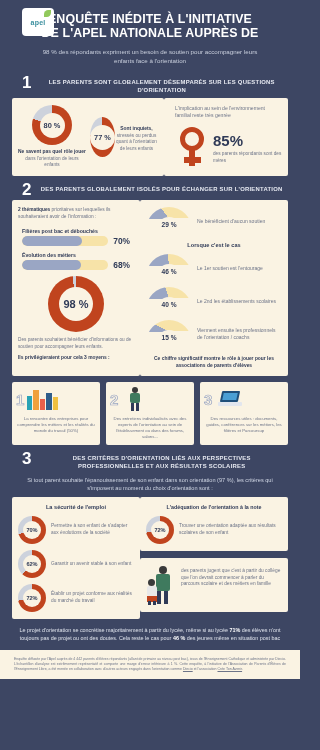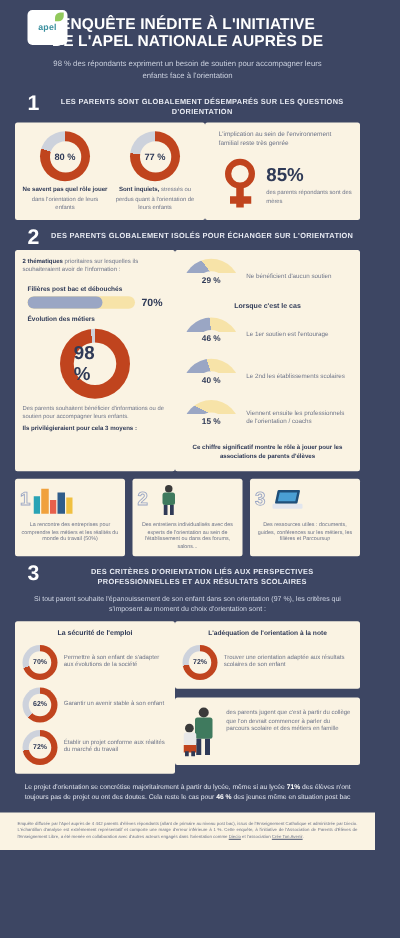--- a/index.html
+++ b/index.html
@@ -129,21 +129,21 @@
         <div class="donut" style="width:40px;height:40px;background:conic-gradient(#c0441e 0% 80%, #cdd2dc 80% 100%);">
           <div class="hole" style="width:25px;height:25px;">
             <span class="donut-label">80 %</span>
           </div>
         </div>
         <div class="tiny" style="text-align:center;margin-top:4px;">
           <b class="t-dark" style="font-size:4.9px;">Ne savent pas quel rôle jouer</b><span> dans l'orientation de leurs enfants</span>
         </div>
       </div>
 
-      <div style="flex:1 1 0; display:flex; flex-direction:column; align-items:center;">
+      <div style="flex:1 1 0; display:flex; flex-direction:row; align-items:center;">
         <div class="donut" style="width:40px;height:40px;background:conic-gradient(#c0441e 0% 77%, #cdd2dc 77% 100%);">
           <div class="hole" style="width:25px;height:25px;">
             <span class="donut-label">77 %</span>
           </div>
         </div>
         <div class="tiny" style="text-align:center;margin-top:4px;">
           <b class="t-dark" style="font-size:4.9px;">Sont inquiets,</b><span> stressés ou perdus quant à l'orientation de leurs enfants</span>
         </div>
       </div>
     </div>
@@ -181,27 +181,33 @@
           <div class="bar-label">Filières post bac et débouchés</div>
           <div class="bar-row">
             <div class="bar-track">
               <div class="bar-fill" style="width:70%;"></div>
             </div>
             <span class="bar-val">70%</span>
           </div>
         </div>
         <div>
           <div class="bar-label">Évolution des métiers</div>
+          <div class="bar-row">
+            <div class="bar-track">
+              <div class="bar-fill" style="width:68%;"></div>
+            </div>
+            <span class="bar-val">68%</span>
+          </div>
         </div>
       </div>
 
       <div style="display:flex;justify-content:center;margin-top:4px;">
         <div class="donut" style="width:56px;height:56px;background:conic-gradient(#c0441e 0% 98%, #cdd2dc 98% 100%);">
           <div class="hole" style="width:34px;height:34px;">
-            <span class="donut-label" style="font-size:15px;">98 %</span>
+            <span class="donut-label" style="font-size:11px;">98 %</span>
           </div>
         </div>
       </div>
       <div class="tiny" style="margin-top:5px;">Des parents souhaitent bénéficier d'informations ou de soutien pour accompagner leurs enfants.</div>
       <div class="tiny-b" style="margin-top:5px;">Ils privilégieraient pour cela 3 moyens :</div>
     </div>
 
     <div class="card" style="flex:1 1 0;">
 
       <div style="display:flex;align-items:center;gap:5px;">

